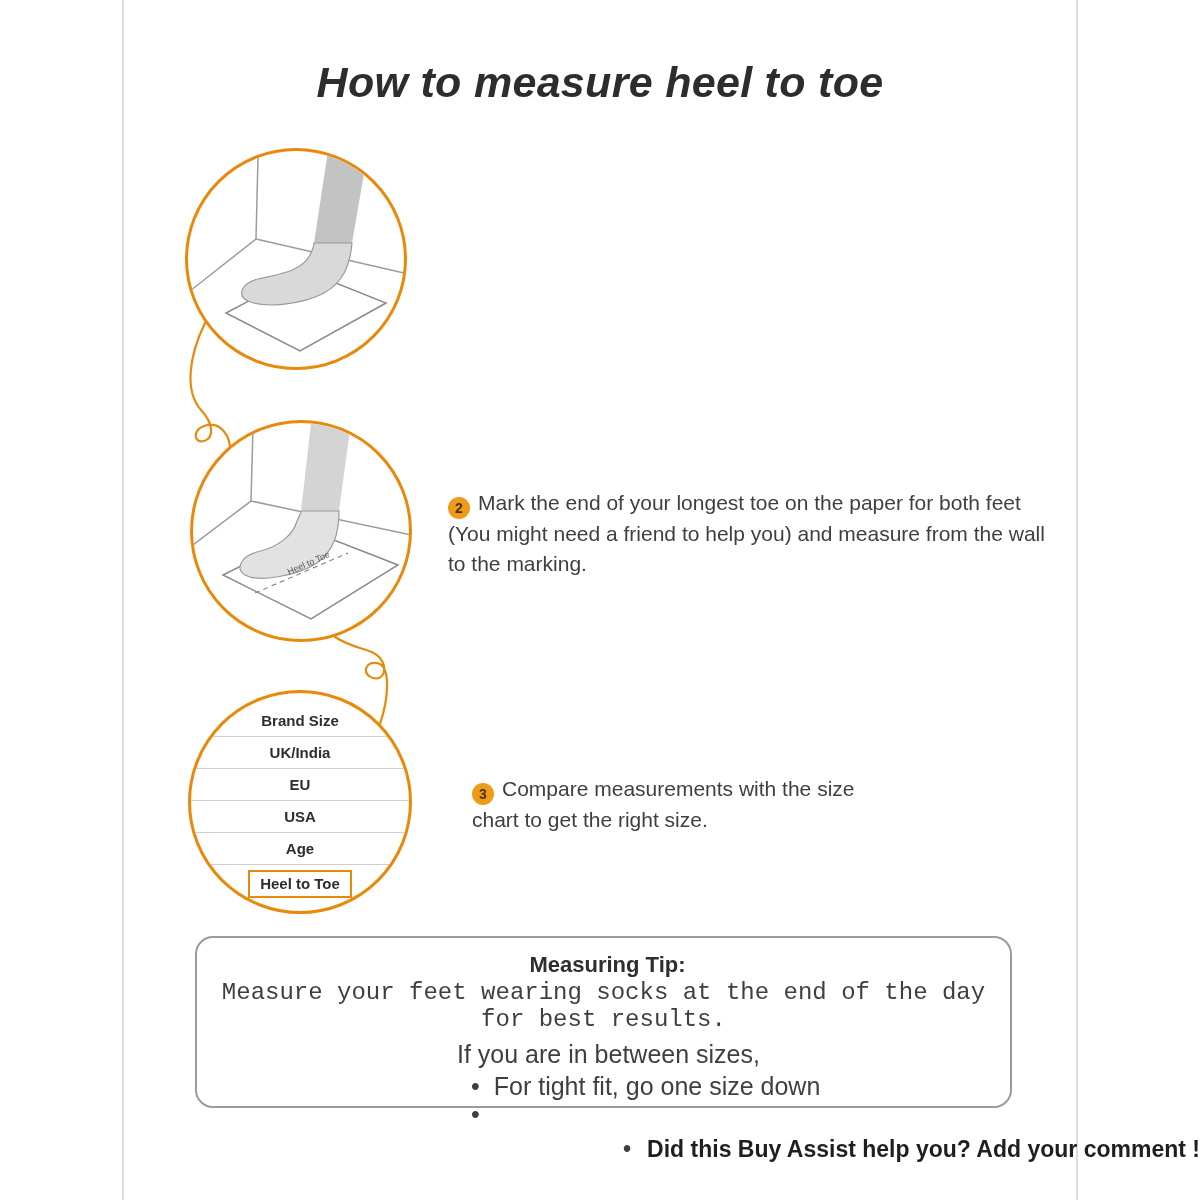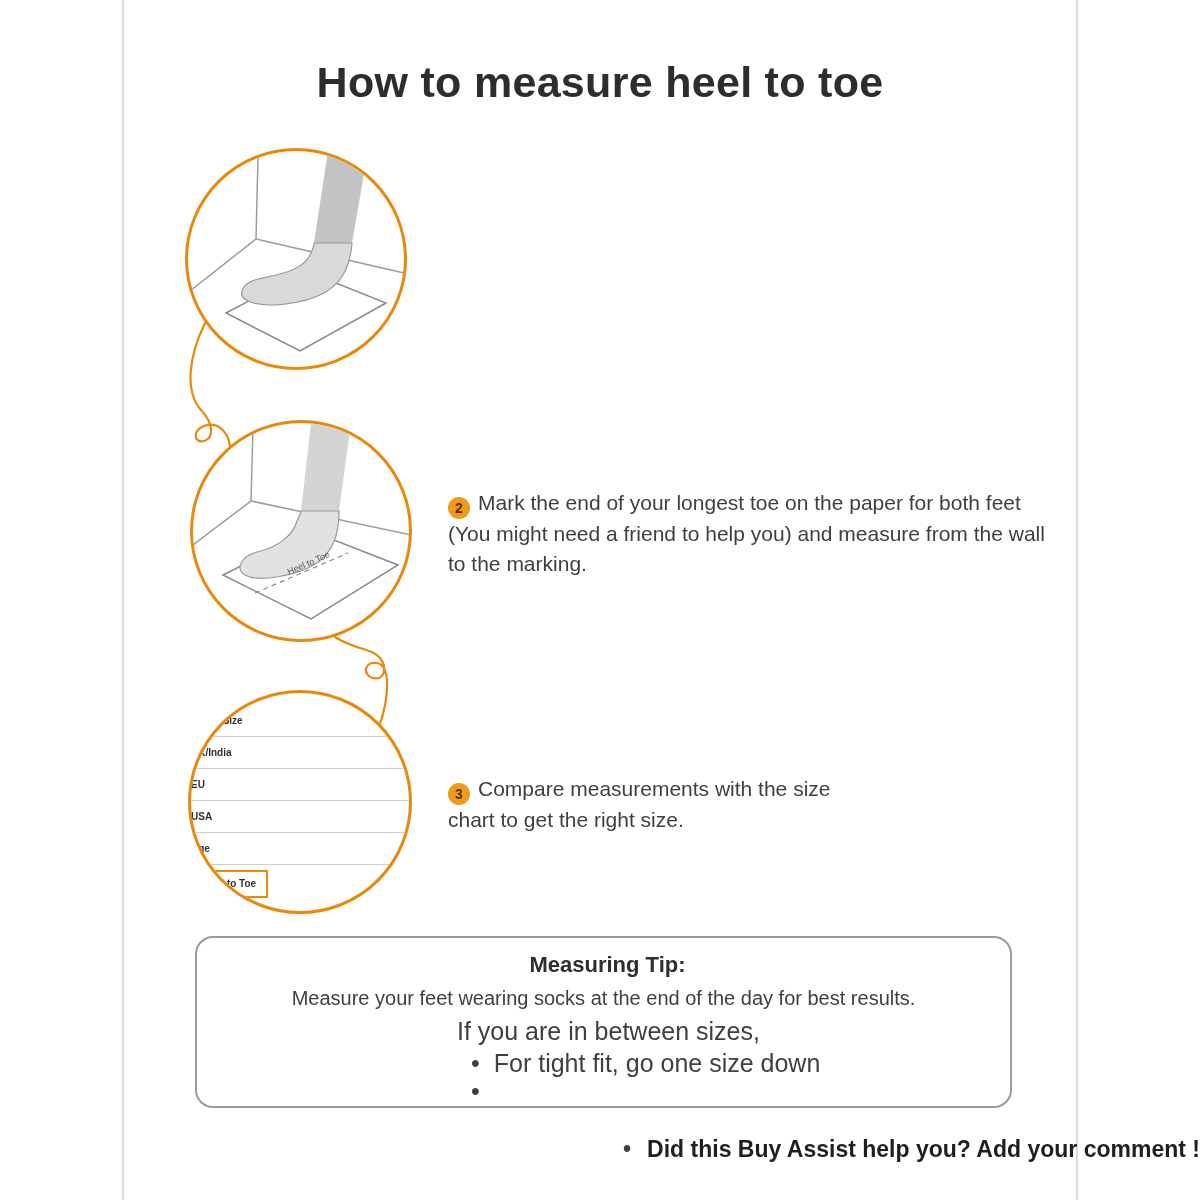--- a/index.html
+++ b/index.html
@@ -5,48 +5,48 @@
   * { margin:0; padding:0; box-sizing:border-box; }
   html,body { background:#ffffff; }
   body { font-family:"Liberation Sans", sans-serif; color:#3f3f3f; }
   .page { position:relative; width:1200px; height:1200px; background:#ffffff; overflow:hidden; }
 
   .edge-line { position:absolute; top:0; bottom:0; width:2px; background:#dcdcdc; }
   .edge-line.left  { left:122px; }
   .edge-line.right { left:1076px; }
 
   .title { position:absolute; top:58px; left:0; width:100%; text-align:center;
-           font-size:43px; font-weight:bold; color:#2d2d2d; letter-spacing:0.3px; }
+           font-size:43px; font-weight:bold; color:#2d2d2d; letter-spacing:0.3px;font-style:italic; }
 
   .connector-svg { position:absolute; left:0; top:0; width:1200px; height:1200px; pointer-events:none; }
 
   .circle { position:absolute; border:3px solid #E8890C; border-radius:50%; background:#fff; overflow:hidden; }
   #circle1 { left:185px; top:148px; width:222px; height:222px; }
   #circle2 { left:190px; top:420px; width:222px; height:222px; }
   #circle3 { left:188px; top:690px; width:224px; height:224px; }
 
   .chart-rows { position:absolute; top:12px; left:0; right:0; }
-  .chart-row { height:32px; line-height:32px; font-size:10px; font-weight:bold;
+  .chart-row { height:32px; line-height:32px; text-align:center; font-size:15px; font-weight:bold;
                color:#2e2e2e; border-bottom:1px solid #cfcfcf; }
   .chart-row.last { border-bottom:none; padding-top:3px; }
   .htt-box { display:inline-block; border:2px solid #E8890C; background:#fff; line-height:24px;
              padding:0 10px; }
 
   .step { position:absolute; font-size:21px; line-height:30px; color:#3f3f3f; }
   #step1 { left:448px; top:224px; width:500px; }
   #step2 { left:448px; top:488px; width:600px; }
-  #step3 { left:448px; top:774px; width:420px; }
+  #step3 { left:472px; top:774px; width:420px; }
   .badge { display:inline-flex; align-items:center; justify-content:center;
            width:22px; height:22px; border-radius:50%; background:#F09A1A; color:#4a3413;
            font-size:14px; font-weight:bold; margin-right:8px; vertical-align:-3px; }
 
   .tipbox { position:absolute; left:195px; top:936px; width:817px; height:172px;
             border:2px solid #9b9b9b; border-radius:18px; background:#fff; }
   .tip-title { text-align:center; margin-top:14px; font-size:22px; font-weight:bold; color:#2e2e2e;margin-left:8px; }
-  .tip-line1 { text-align:center; margin-top:9px; font-size:20px; }
+  .tip-line1 { text-align:center; margin-top:1px; font-size:24px;font-family:Liberation Mono, monospace; }
   .tip-col   { margin:7px 0 0 260px; font-size:25px; }
   .tip-bullets { margin-left:14px; margin-top:3px; }
   .tip-bullet-item { display:flex; gap:14px; line-height:28px; }
   .dot { color:#3f3f3f; }
 
   .footer { position:absolute; top:1136px; left:0; width:100%; text-align:right;
             font-size:23px; font-weight:bold; color:#1f1f1f; }
   .footer .dot { margin-right:16px; font-weight:bold; }
 </style>
 </head>

